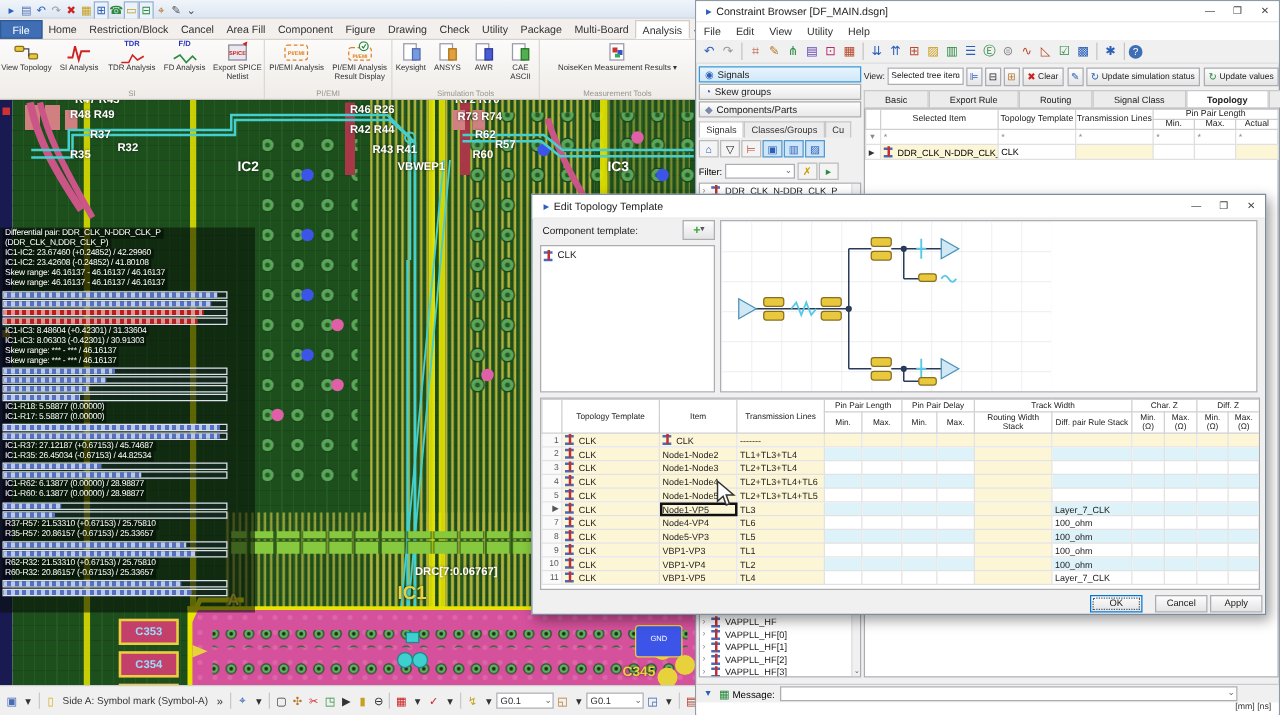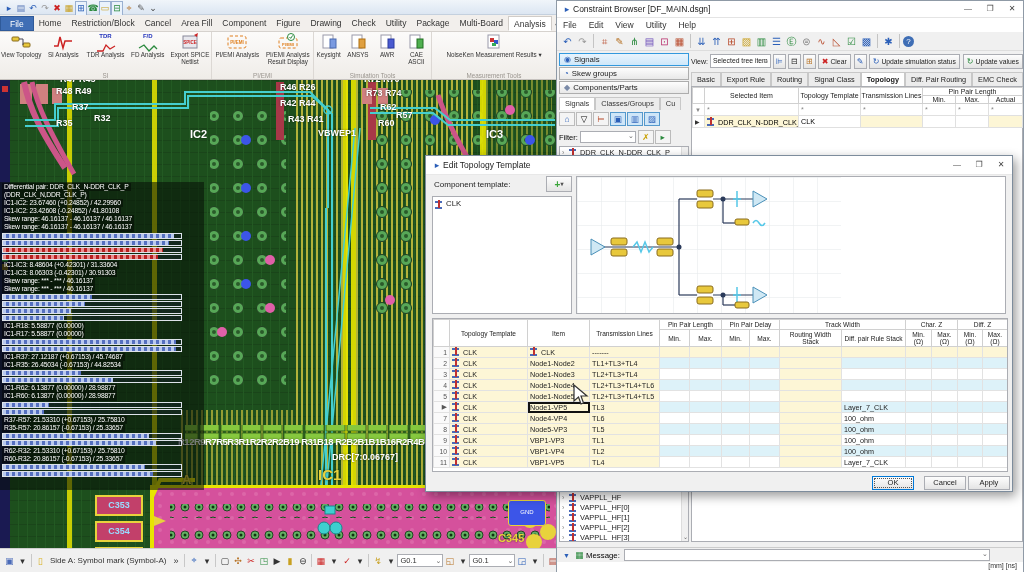--- a/index.html
+++ b/index.html
@@ -76,21 +76,21 @@
 .nic:after{content:"";position:absolute;left:3px;top:0;width:2px;height:8px;background:#c03030}
 .vscroll{position:absolute;right:0;top:0;width:7px;height:100%;background:#f0f0f0;border-left:1px solid #ddd}
 .vscroll i{position:absolute;left:1px;bottom:1px;font-size:6px;color:#666;font-style:normal}
 .viewrow{position:absolute;left:134px;top:51px;width:332px;height:18px;display:flex;align-items:center;font-size:7px;color:#222}
 .vcombo{width:66px;height:14px;border:1px solid #abadb3;background:#fff;font-size:6.8px;line-height:12px;padding:0 2px;position:relative;margin:0 2px;white-space:nowrap}
 .vcombo em{position:absolute;right:1px;top:0;font-style:normal;font-size:7px;color:#666}
 .vbtn{height:15px;border:1px solid #abadb3;background:linear-gradient(#fdfdfd,#e4e4e4);font-size:6.8px;display:flex;align-items:center;padding:0 3px;margin-right:3px;white-space:nowrap}
 .vbtn .bi{margin-right:2px;font-size:8px}
 .vib{width:15px;height:15px;border:1px solid #abadb3;background:linear-gradient(#fdfdfd,#e4e4e4);text-align:center;font-size:8px;line-height:13px;margin-right:2px}
 .cbtabs{position:absolute;left:134px;top:71px;width:332px;height:14px;display:flex;font-size:7.3px}
-.cbtab{padding:2px 5px;border:1px solid #c8c8c8;border-bottom:none;background:#ececec;color:#222;white-space:nowrap}
+.cbtab{padding:2px 16px;border:1px solid #c8c8c8;border-bottom:none;background:#ececec;color:#222;white-space:nowrap}
 .cbtab.active{background:#fff;font-weight:bold}
 .cbtableWrap{position:absolute;left:134px;top:85px;width:332px;height:456px;background:#fff;border:1px solid #abadb3}
 table{border-collapse:collapse;table-layout:fixed}
 .cbt{width:100%;font-size:7.2px}
 .cbt th{border:1px solid #d0d0d0;font-weight:normal;color:#222;font-size:7px;background:#fff}
 .cbt td{border:1px solid #e0e0e0;height:12px;padding:0 2px;white-space:nowrap;overflow:hidden}
 .ycell{background:#fdf6d6}
 .msgbar{position:absolute;left:0;top:546px;width:466px;height:15px;background:#f0f0f0;border-top:1px solid #ccc;display:flex;align-items:center;font-size:7.8px;padding-left:3px}
 .msgcombo{width:366px;height:12px;border:1px solid #abadb3;background:#fff;position:relative;margin-left:4px}
 .msgcombo em{position:absolute;right:1px;top:0;font-style:normal;font-size:7px;color:#666}
@@ -378,29 +378,28 @@
     </svg>
     
     <span class="plab" style="left:50px;top:-6px">R47 R45</span>
     <span class="plab" style="left:46px;top:6px">R48 R49</span>
     <span class="plab" style="left:62px;top:22px">R37</span>
     <span class="plab" style="left:84px;top:33px">R32</span>
     <span class="plab" style="left:46px;top:38px">R35</span>
     <span class="plab big" style="left:180px;top:48px">IC2</span>
     <span class="plab" style="left:270px;top:2px">R46 R26</span>
     <span class="plab" style="left:270px;top:18px">R42 R44</span>
-    <span class="plab" style="left:278px;top:34px">R43 R41</span>
+    <span class="plab" style="left:288px;top:34px">R43 R41</span>
     <span class="plab" style="left:308px;top:48px">VBWEP1</span>
     <span class="plab" style="left:356px;top:8px">R73 R74</span>
     <span class="plab" style="left:370px;top:22px">R62</span>
     <span class="plab" style="left:386px;top:30px">R57</span>
     <span class="plab" style="left:368px;top:38px">R60</span>
     <span class="plab big" style="left:476px;top:48px">IC3</span>
     <span class="plab" style="left:354px;top:-6px">R72 R70</span>
-    <span class="plab" style="left:168px;top:356px;font-size:9.5px;letter-spacing:-.5px">R12R9R7R5R3R1R2R2R2B19 R31B18 R2B2B1B1B16R2R4B</span>
     <span class="plab" style="left:322px;top:372px">DRC[7:0.06767]</span>
     <span class="plab yel" style="left:308px;top:386px;font-size:15px">IC1</span>
     <span class="plab yel" style="left:172px;top:392px;font-size:13px">A</span>
     <span class="cbox" style="left:85px;top:415px">C353</span>
     <span class="cbox" style="left:85px;top:441px">C354</span>
     <span class="cbox" style="left:85px;top:467px">C357</span>
     <span class="plab yel big" style="left:488px;top:452px">C345</span>
     <span class="gndbox">GND</span>
     
   </div>

